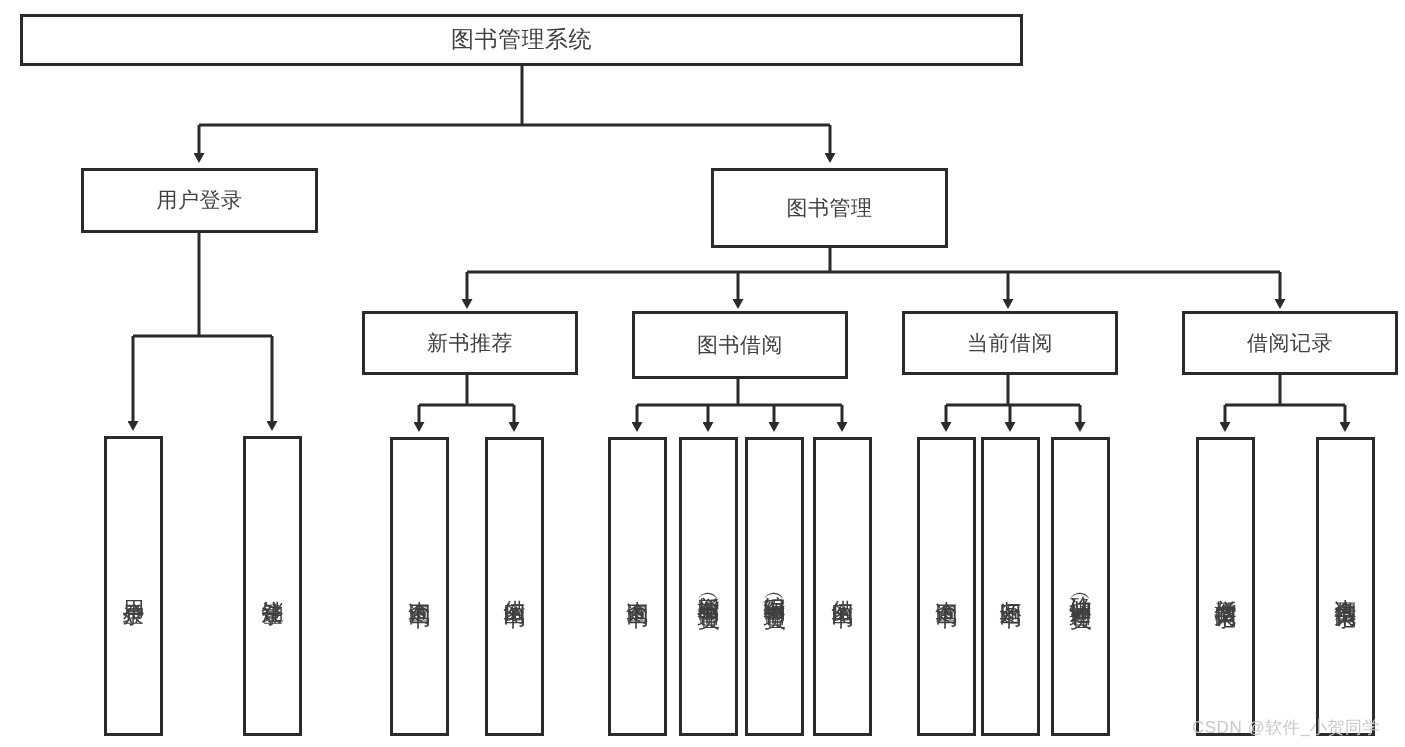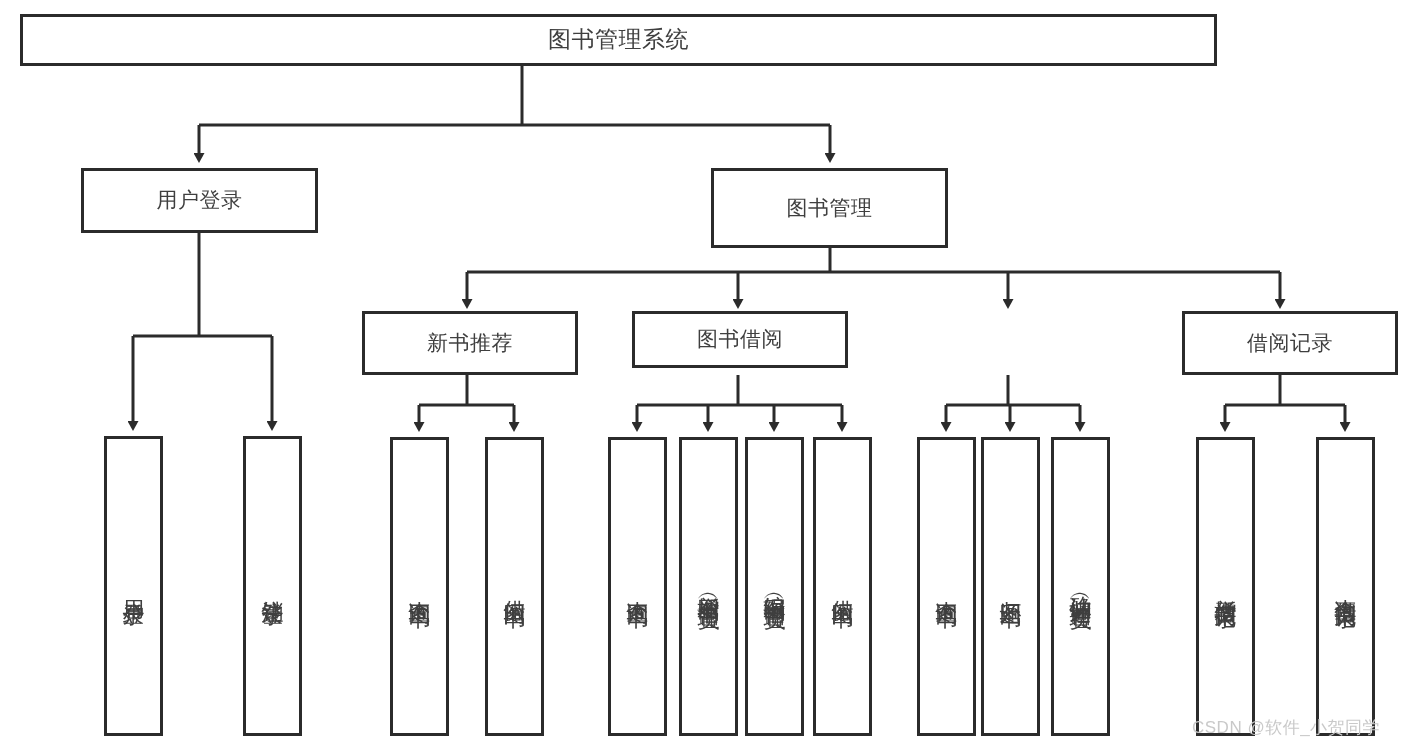--- a/index.html
+++ b/index.html
@@ -115,36 +115,39 @@
       <path d="M1010,405 L1010,423" marker-end="url(#arrow)"></path>
       <path d="M1080,405 L1080,423" marker-end="url(#arrow)"></path>
 
       <path d="M1280,375 L1280,405"></path>
       <path d="M1225,405 L1345,405"></path>
       <path d="M1225,405 L1225,423" marker-end="url(#arrow)"></path>
       <path d="M1345,405 L1345,423" marker-end="url(#arrow)"></path>
     </g>
   </svg>
 
-  <div class="node root" style="left:20px; top:14px; width:1197px; height:52px;">
+  <div class="node root" style="left:20px; top:14px; width:1003px; height:52px;">
     <span class="label">图书管理系统</span>
   </div>
 
   <div class="node" style="left:81px; top:168px; width:237px; height:65px;">
     <span class="label">用户登录</span>
   </div>
   <div class="node" style="left:711px; top:168px; width:237px; height:80px;">
     <span class="label">图书管理</span>
   </div>
 
   <div class="node" style="left:362px; top:311px; width:216px; height:64px;">
     <span class="label">新书推荐</span>
   </div>
-  <div class="node" style="left:632px; top:311px; width:216px; height:57px;">
+  <div class="node" style="left:632px; top:311px; width:216px; height:68px;">
     <span class="label">图书借阅</span>
+  </div>
+  <div class="node" style="left:902px; top:311px; width:216px; height:64px;">
+    <span class="label">当前借阅</span>
   </div>
   <div class="node" style="left:1172px; top:311px; width:216px; height:64px;margin-left:10px;">
     <span class="label">借阅记录</span>
   </div>
 
   <div class="node vertical" style="left:104px; top:436px; width:59px; height:300px;">
     <span class="label">用户登录</span>
   </div>
   <div class="node vertical" style="left:243px; top:436px; width:59px; height:300px;">
     <span class="label">注销登录</span>

